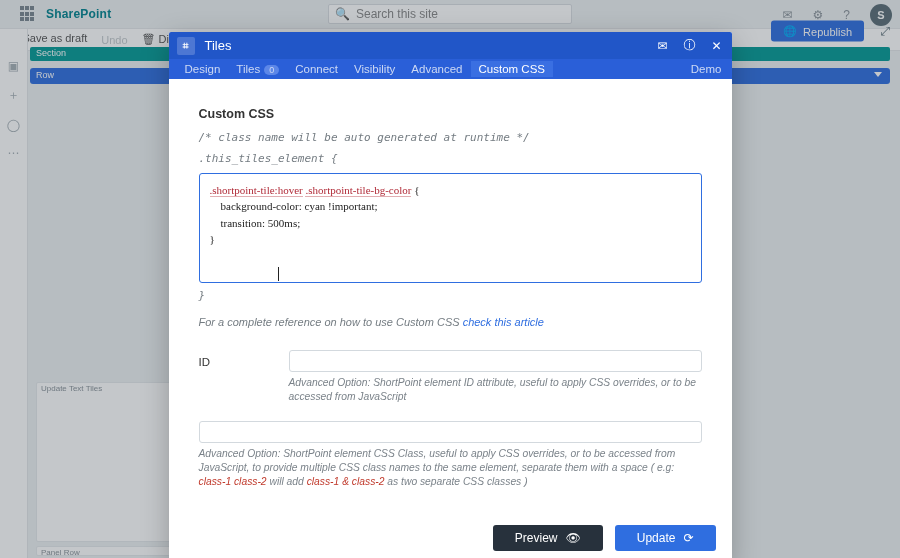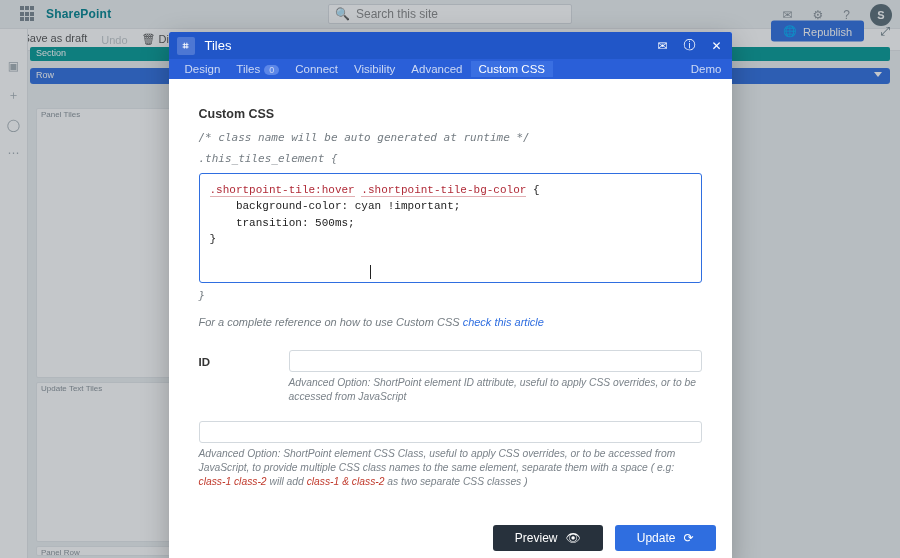--- a/index.html
+++ b/index.html
@@ -45,28 +45,28 @@
   .m-tab { padding:2px 8px; cursor:pointer; position:relative; }
   .m-tab.active { background:#3a6fe2; color:#fff; }
   .m-tab .pill { background:#5c87e8; border-radius:8px; padding:0 5px; margin-left:4px; font-size:9px; }
   .m-tabs .flex { flex:1; }
   .m-demo { color:#cdd9f4; padding-right:4px; cursor:pointer; }
 
   .m-body { padding:28px 30px 6px 30px; overflow:auto; max-height:436px; font-size:11.5px; color:#333; }
   .sec-title { font-weight:700; font-size:12.5px; margin-bottom:10px; }
   .hint-i { font-style:italic; color:#747c82; font-family:Menlo, Consolas, monospace; font-size:11px; line-height:1.35; margin-bottom:6px; white-space:pre; }
 
-  .css-editor { width:100%; height:110px; border:1.5px solid #2f6ee0; border-radius:3px; padding:8px 10px; font-family:Liberation Mono, monospace; font-size:11px; line-height:1.5; white-space:pre; outline:none; overflow:auto; color:#222; position:relative; }
+  .css-editor { width:100%; height:110px; border:1.5px solid #2f6ee0; border-radius:3px; padding:8px 10px; font-family:Liberation Serif, serif; font-size:11px; line-height:1.5; white-space:pre; outline:none; overflow:auto; color:#222; position:relative; }
   .css-editor .sel { color:#b02a37; border-bottom:1px solid #e1aeb2; }
   .closebrace { font-style:italic; color:#747c82; font-family:Menlo, Consolas, monospace; font-size:11px; margin:6px 0 14px 0;}
   .ref-line { font-style:italic; color:#747c82; font-size:11px; margin-bottom:22px;}
   .ref-line a{ color:#2f6ee0; text-decoration:none; font-style:italic;}
 
   .field-row { display:flex; gap:20px; margin-bottom:2px; }
-  .field-label { width:70px; font-weight:700; padding-top:6px;}
+  .field-label { width:70px; font-weight:400; padding-top:6px;}
   .field-col { flex:1; }
   .tinput { width:100%; height:22px; border:1px solid #d3d9de; border-radius:3px; padding:2px 6px; font-size:11px; }
   .fnote { font-style:italic; color:#7b838a; font-size:10.3px; margin:4px 0 16px 0; line-height:1.35;}
   .fnote .r{ color:#c0392b; font-style:italic;}
 
   .m-footer { display:flex; justify-content:flex-end; gap:12px; padding:12px 16px; }
   .btn { height:26px; border:none; border-radius:3px; padding:0 22px; font-size:12px; display:flex; align-items:center; gap:8px; cursor:pointer; color:#fff;text-align:right;}
   .btn.preview { background:#27313c; }
   .btn.update  { background:#2f6ee0; }
 
@@ -115,21 +115,20 @@
 
   <div class="bg-leftrail">
     <span>▣</span>
     <span>＋</span>
     <span>◯</span>
     <span>⋯</span>
   </div>
 
   <div class="bg-tealstrip">Section</div>
   <div class="bg-bluerow">Row</div>
-  <div class="bg-panel p1">Panel Tiles</div>
   <div class="bg-panel p2">Update Text Tiles</div>
   <div class="bg-panel p3">Panel Row</div>
 </div>
 
 <div class="overlay">
   <div class="modal">
 
     <div class="m-header">
       <div class="m-logo">⌗</div>
       <div class="m-title">Tiles</div>

